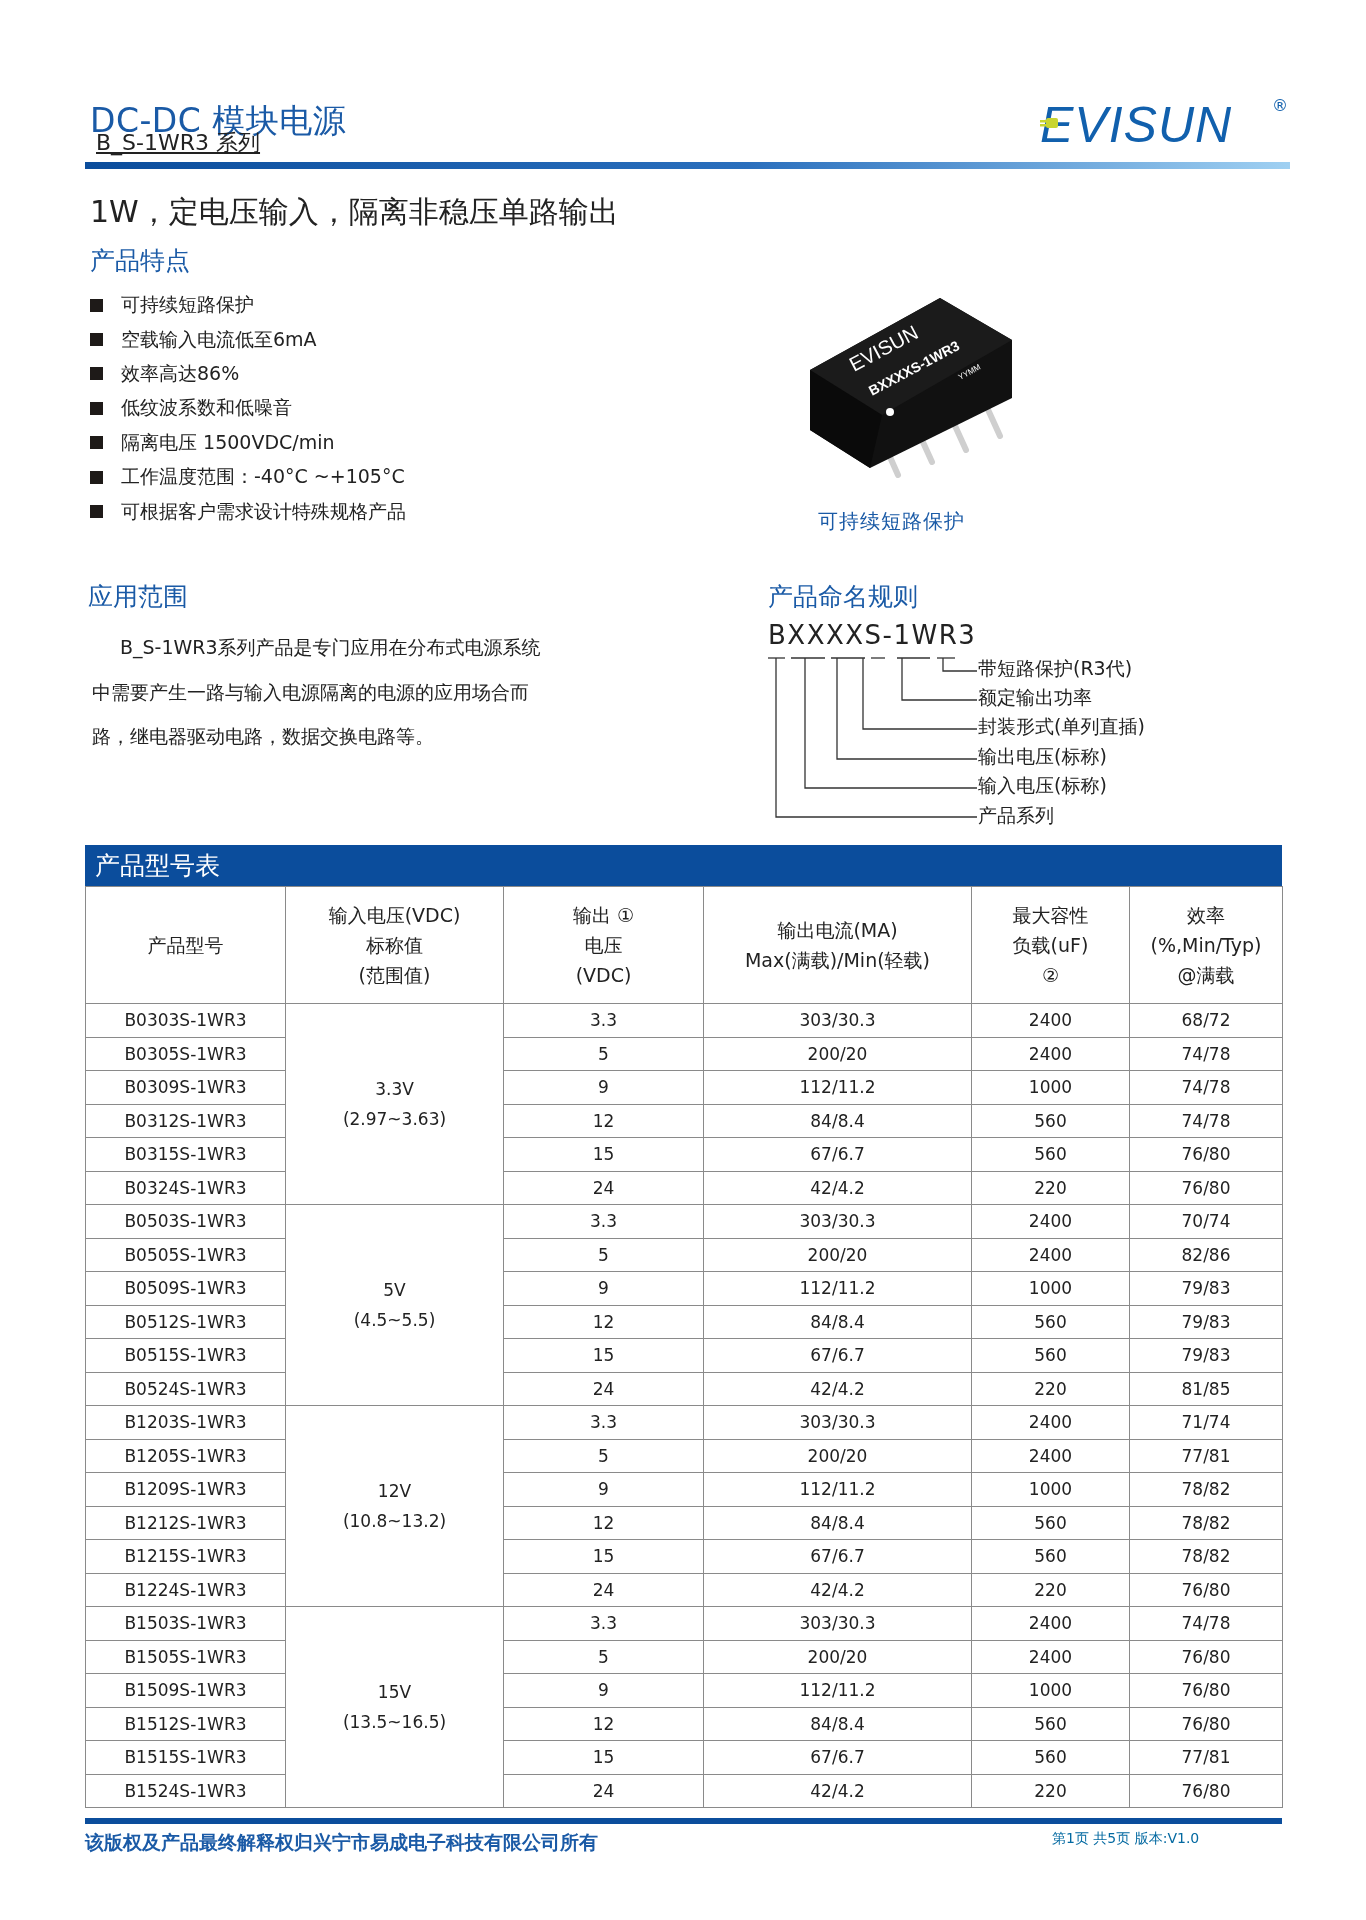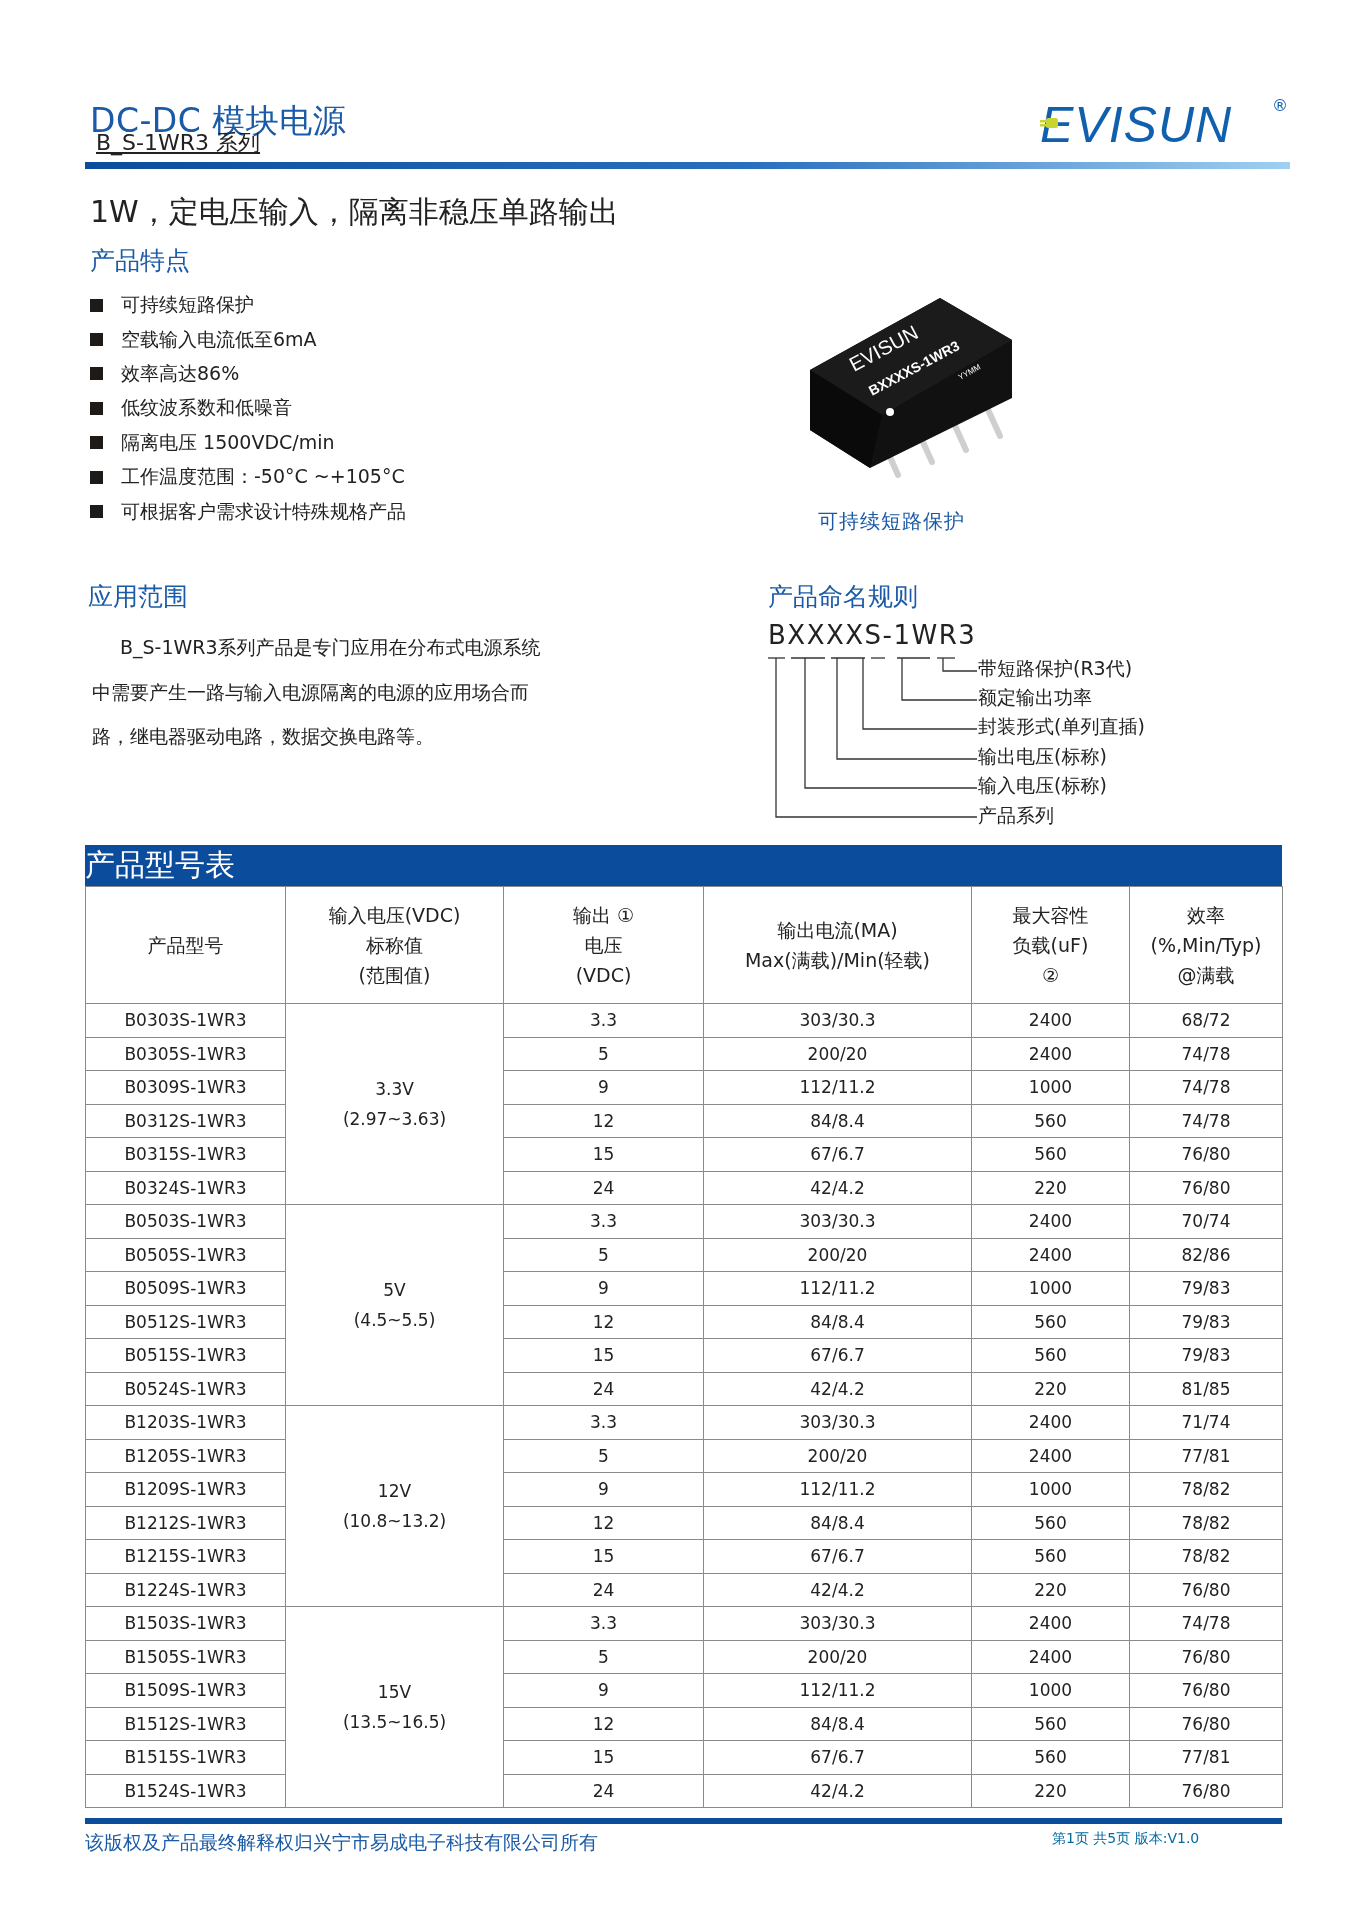--- a/index.html
+++ b/index.html
@@ -28,30 +28,30 @@
   .product-caption { position: absolute; left: 818px; top: 508px; font-size: 20px; color: #1a5aa6; letter-spacing: 1px; }
 
   .app-text { position: absolute; left: 92px; top: 625px; width: 510px; font-size: 19px; line-height: 44.5px; color: #222; }
   .app-text .indent { padding-left: 28px; }
 
   .naming-code { position: absolute; left: 768px; top: 620px; font-size: 26px; letter-spacing: 1.5px; color: #222; font-family: "DejaVu Sans", sans-serif; }
   .naming-svg { position: absolute; left: 765px; top: 655px; }
   .naming-labels { position: absolute; left: 978px; top: 654px; }
   .naming-labels div { height: 29.4px; font-size: 19px; color: #222; display: flex; align-items: center; }
 
-  .table-bar { position: absolute; left: 85px; top: 845px; width: 1197px; height: 41px; background: #0b4d9c; color: #fff; font-size: 30px; display: flex; align-items: center; }
+  .table-bar { position: absolute; left: 85px; top: 845px; width: 1197px; height: 41px; background: #0b4d9c; color: #fff; font-size: 25px; padding-left: 10px; display: flex; align-items: center; }
 
   table.models { position: absolute; left: 85px; top: 886px; width: 1197px; border-collapse: collapse; table-layout: fixed; }
   table.models th, table.models td { border: 1.5px solid #8a8a8a; text-align: center; vertical-align: middle; color: #222; font-weight: normal; }
   table.models th { height: 117px; font-size: 19px; line-height: 30px; }
   table.models td { height: 33.5px; font-size: 17px; }
   table.models td.group { font-size: 17px; line-height: 30px; }
 
   .footer-rule { position: absolute; left: 85px; top: 1818px; width: 1197px; height: 6px; background: #0b4d9c; }
-  .footer-left { position: absolute; left: 85px; top: 1830px; font-size: 19px; font-weight: normal; color: #1a5aa6; }
+  .footer-left { position: absolute; left: 85px; top: 1830px; font-size: 19px; font-weight: bold; color: #1a5aa6; }
   .footer-right { position: absolute; left: 1052px; top: 1830px; font-size: 14px; font-weight: normal; color: #0369a1; }
 </style>
 </head>
 <body>
 
 <div class="header-title">DC-DC 模块电源</div>
 <div class="header-series">B_S-1WR3 系列</div>
 <div class="logo">
   <span class="logo-text">EVISUN</span>
   <svg class="logo-plug" viewBox="0 0 22 22">
@@ -82,21 +82,21 @@
   <li>
       <span class="bullet"></span>
       <span>低纹波系数和低噪音</span>
     </li>
   <li>
       <span class="bullet"></span>
       <span>隔离电压 1500VDC/min</span>
     </li>
   <li>
       <span class="bullet"></span>
-      <span>工作温度范围：-50°C ~+105°C</span>
+      <span>工作温度范围：-40°C ~+105°C</span>
     </li>
   <li>
       <span class="bullet"></span>
       <span>可根据客户需求设计特殊规格产品</span>
     </li>
 </ul>
 
 <svg class="product-img" viewBox="0 0 250 210">
 
   <g stroke="#cfcfcf" stroke-width="6" stroke-linecap="round">

